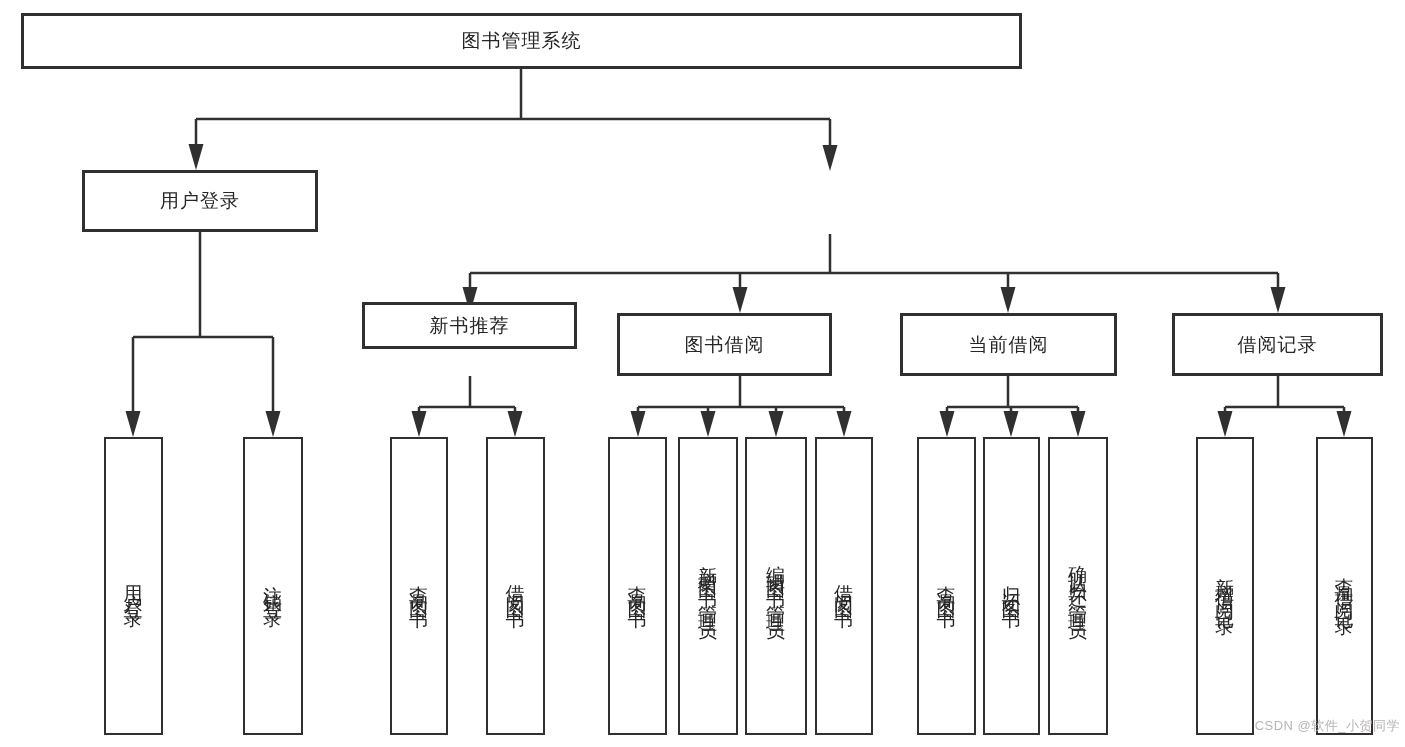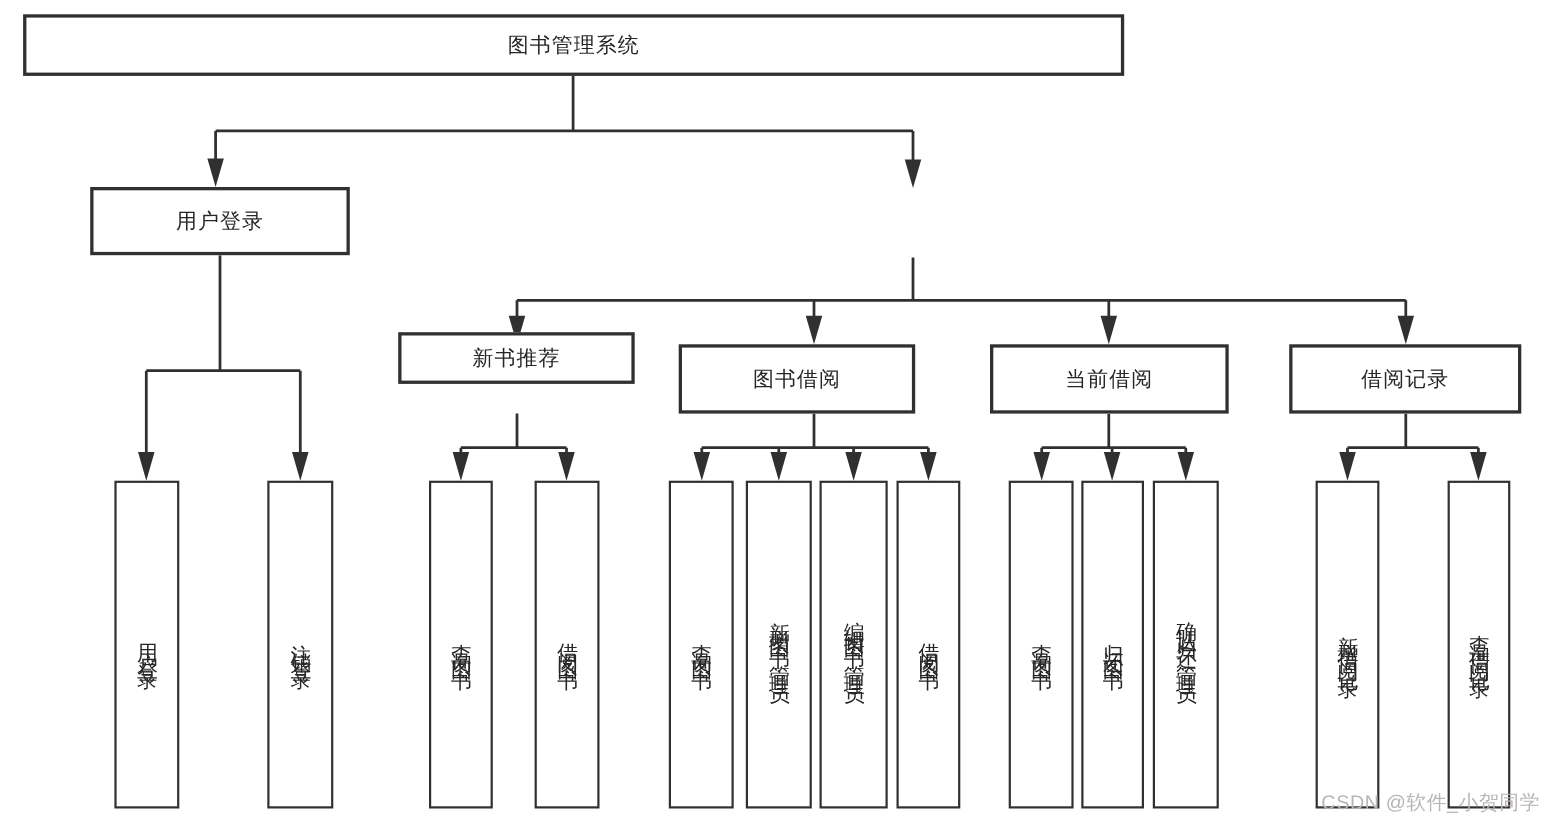--- a/index.html
+++ b/index.html
@@ -21,21 +21,21 @@
     color:var(--text);font-size:19px;letter-spacing:1px;
   }
   .leaf{border-width:2.5px;}
   .leaf .vtext{
     writing-mode:vertical-rl;text-orientation:mixed;
     letter-spacing:8px;line-height:1;font-size:19px;color:var(--text);
     white-space:nowrap;
   }
   .watermark{
     position:absolute;left:1186px;top:717px;width:214px;
-    font-size:18px;color:var(--wm);letter-spacing:0.5px;
+    font-size:13px;color:var(--wm);letter-spacing:0.5px;
     text-align:right;white-space:nowrap;
   }
 </style>
 </head>
 <body>
 
 <div class="canvas">
 
   <svg class="connectors" viewBox="0 0 1405 747" xmlns="http://www.w3.org/2000/svg">
     <g stroke="#303030" stroke-width="2.5" fill="none">

